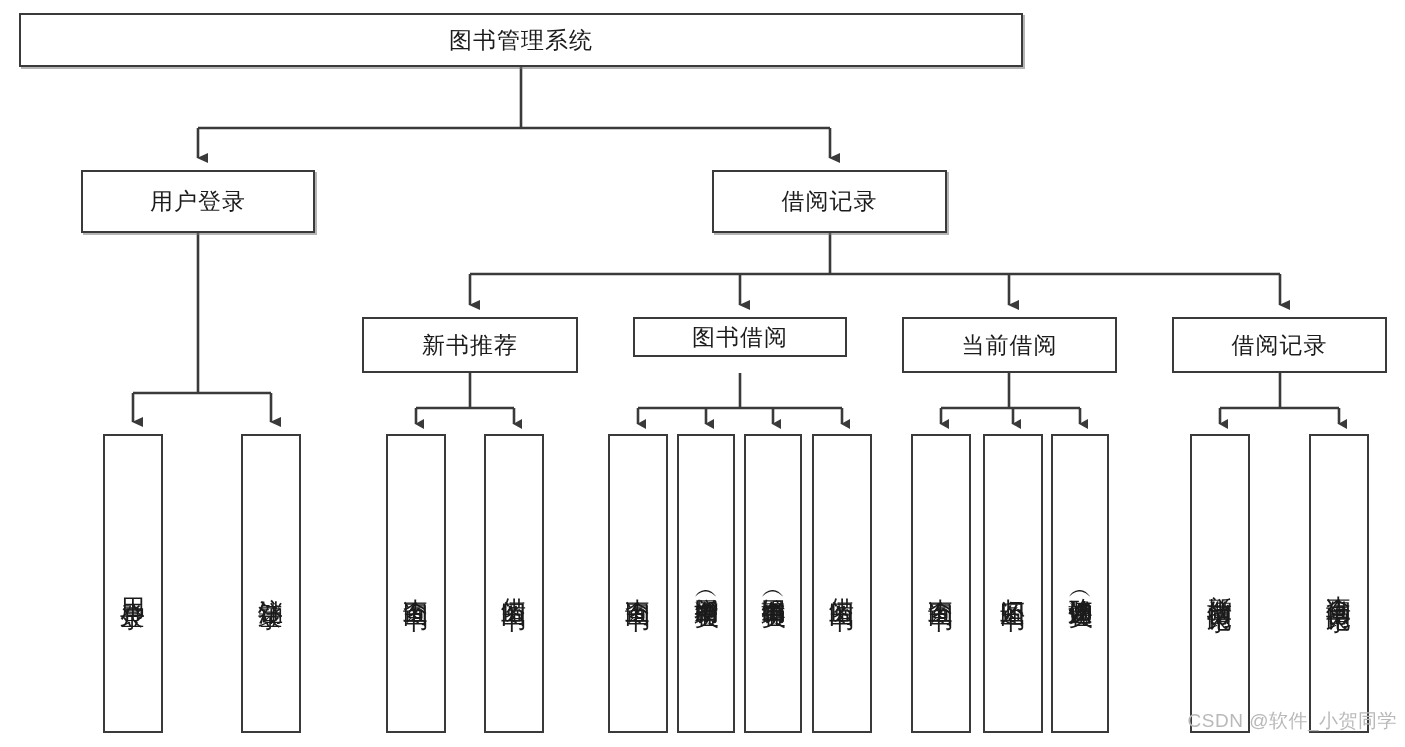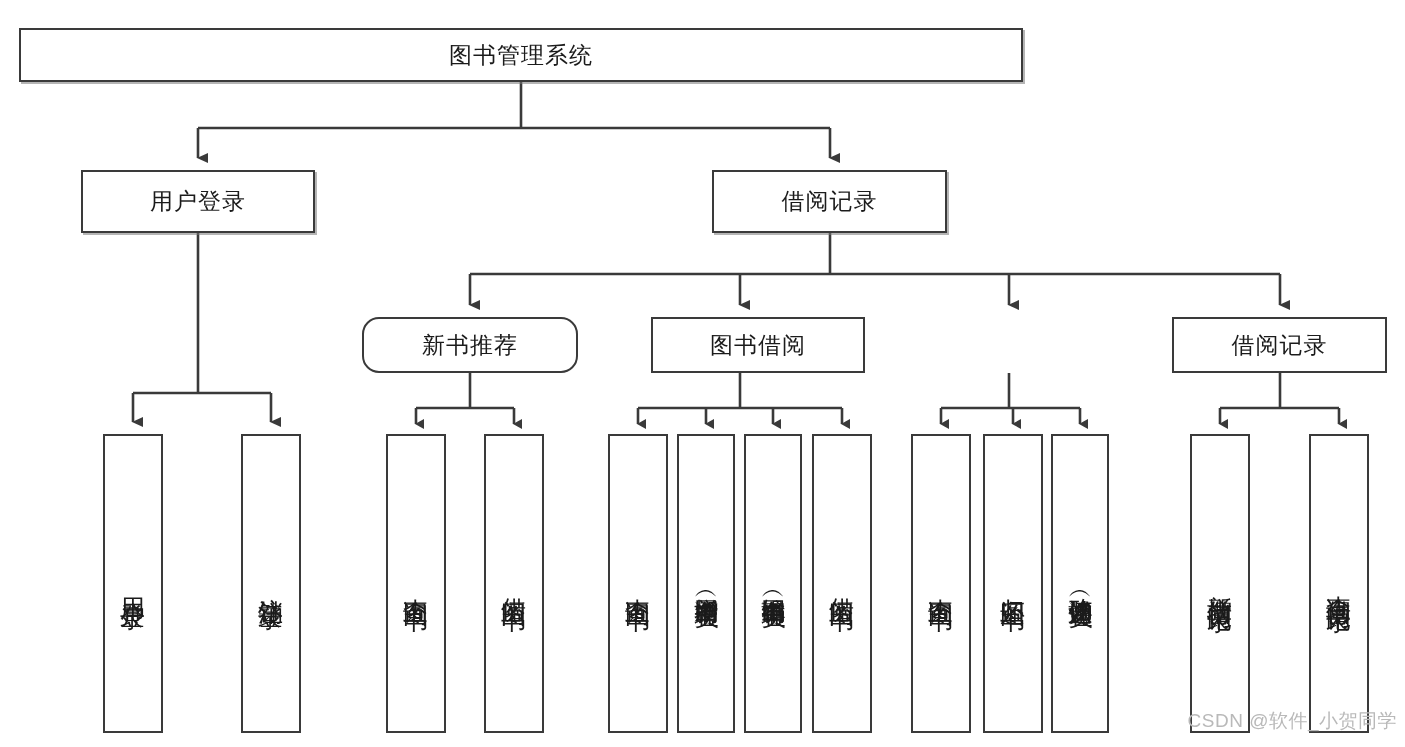--- a/index.html
+++ b/index.html
@@ -128,36 +128,39 @@
       <path d="M1013,408 L1013,424" marker-end="url(#arrowS)"></path>
       <path d="M1080,408 L1080,424" marker-end="url(#arrowS)"></path>
 
       <path d="M1280,373 L1280,408"></path>
       <path d="M1220,408 L1339,408"></path>
       <path d="M1220,408 L1220,424" marker-end="url(#arrowS)"></path>
       <path d="M1339,408 L1339,424" marker-end="url(#arrowS)"></path>
     </g>
   </svg>
 
-  <div class="node shadow" id="node-root" style="left: 19px; top: 28px; width: 1004px; height: 54px;">
+  <div class="node shadow" id="node-root" style="left: 19px; top: 13px; width: 1004px; height: 54px;">
     <span class="node-label">图书管理系统</span>
   </div>
 
   <div class="node shadow" id="node-l1-0" style="left: 81px; top: 170px; width: 234px; height: 63px;">
     <span class="node-label">用户登录</span>
   </div>
   <div class="node shadow" id="node-l1-1" style="left: 712px; top: 170px; width: 235px; height: 63px;">
     <span class="node-label">借阅记录</span>
   </div>
 
-  <div class="node" id="node-l2-0" style="left: 362px; top: 317px; width: 216px; height: 56px; border-radius: 17px;">
+  <div class="node" id="node-l2-0" style="left: 362px; top: 317px; width: 216px; height: 56px;">
     <span class="node-label">新书推荐</span>
   </div>
-  <div class="node" id="node-l2-1" style="left: 633px; top: 317px; width: 214px; height: 56px; margin-left: 18px;">
+  <div class="node" id="node-l2-1" style="left: 633px; top: 317px; width: 214px; height: 40px;">
     <span class="node-label">图书借阅</span>
+  </div>
+  <div class="node" id="node-l2-2" style="left: 902px; top: 317px; width: 215px; height: 56px;">
+    <span class="node-label">当前借阅</span>
   </div>
   <div class="node" id="node-l2-3" style="left: 1172px; top: 317px; width: 215px; height: 56px;">
     <span class="node-label">借阅记录</span>
   </div>
 
   <div class="node leaf" id="node-leaf-0" style="left: 103px; top: 434px; width: 60px; height: 299px;">
     <span class="node-label">用户登录</span>
   </div>
   <div class="node leaf" id="node-leaf-1" style="left: 241px; top: 434px; width: 60px; height: 299px;">
     <span class="node-label">注销登录</span>

